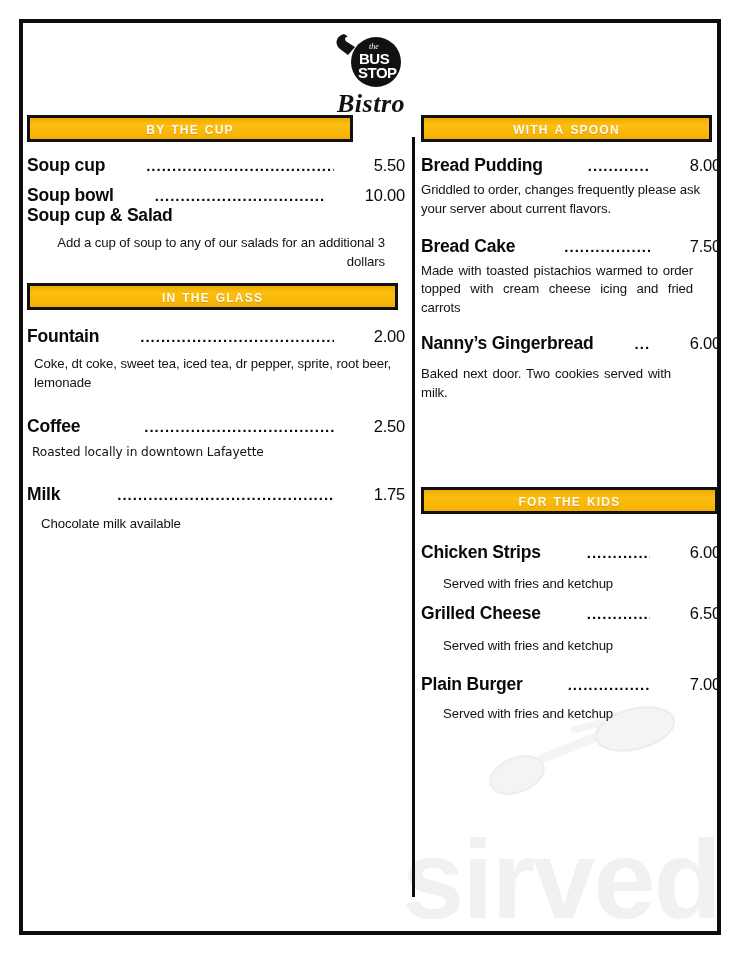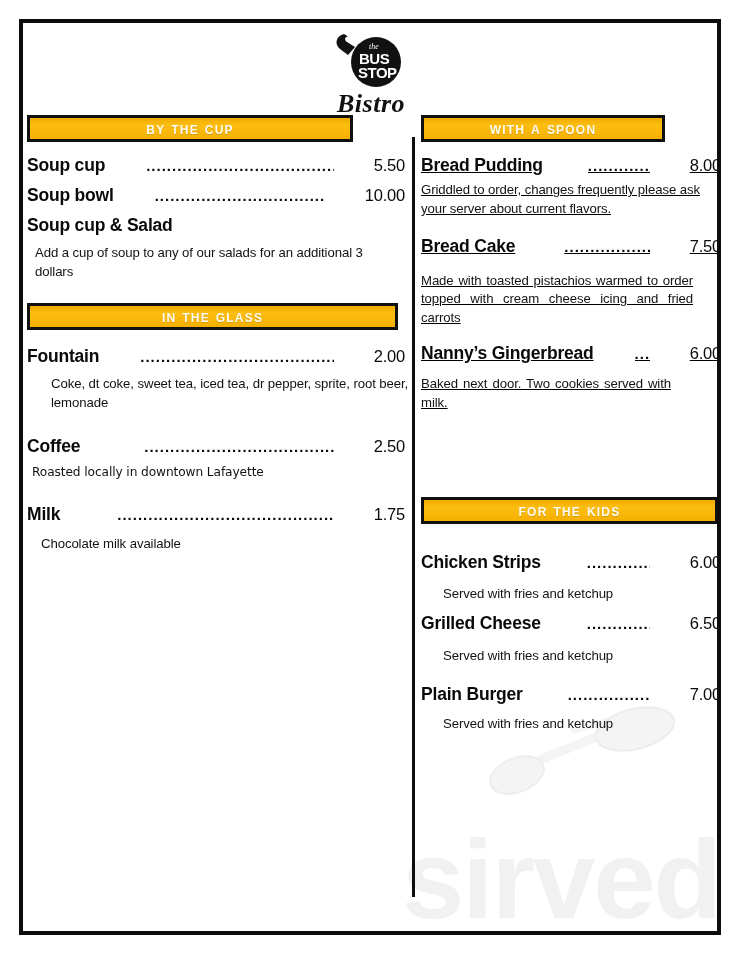--- a/index.html
+++ b/index.html
@@ -138,21 +138,21 @@
     color: #fdfaf0;
     letter-spacing: 1.2px;
     font-variant: small-caps;
     text-transform: lowercase;
     line-height: 1;
     text-shadow: 0 1px 0 rgba(120,80,0,0.25);
     white-space: nowrap;
   }
   .section-bar.bar-bythecup { width: 326px; }
   .section-bar.bar-intheglass { width: 371px; }
-  .section-bar.bar-withaspoon { width: 244px; }
+  .section-bar.bar-withaspoon { width: 291px; }
   .section-bar.bar-forthekids { width: 297px; }
 
   
   .item {
     margin: 0;
   }
   .item-line {
     display: flex;
     align-items: baseline;
     white-space: nowrap;
@@ -195,21 +195,21 @@
     letter-spacing: -0.1px;
   }
   .item-desc.justify { text-align: justify; }
 
   
   .left-items { margin-top: 13px; }
   .left-items .item + .item { margin-top: 10px; }
   .glass-items { margin-top: 16px; }
 
   
-  .right-items { margin-top: 10px; text-decoration: underline; }
+  .right-items { margin-top: 10px; }
   .kids-items { margin-top: 28px; }
 </style>
 </head>
 <body>
 
 <div id="menu-page">
 
   <div class="watermark">
     <div class="watermark-utensils">
       <svg width="230" height="120" viewBox="0 0 230 120" aria-hidden="true">
@@ -261,40 +261,40 @@
         </div>
 
         <div class="item">
           <div class="item-line">
             <span class="item-name">Soup bowl</span>
             <span class="item-leader"></span>
             <span class="item-price">10.00</span>
           </div>
         </div>
 
-        <div class="item" style="margin-top:10px;">
+        <div class="item" style="margin-top:0;text-align:right;">
           <div class="item-line">
             <span class="item-name">Soup cup &amp; Salad</span>
           </div>
           <div class="item-desc" style="margin-top:9px; margin-left:8px; width:350px;">Add a cup of soup to any of our salads for an additional 3 dollars</div>
         </div>
       </div>
 
-      <div class="section-bar bar-intheglass" style="margin-top:21px;">
+      <div class="section-bar bar-intheglass" style="margin-top:11px;">
         <span class="bar-label">In the Glass</span>
       </div>
       <div class="glass-items">
 
         <div class="item" style="margin-top:16px;">
           <div class="item-line">
             <span class="item-name">Fountain</span>
             <span class="item-leader"></span>
             <span class="item-price">2.00</span>
           </div>
-          <div class="item-desc" style="margin-top:9px; margin-left:24px; width:360px;">Coke, dt coke, sweet tea, iced tea, dr pepper, sprite, root beer, lemonade</div>
+          <div class="item-desc" style="margin-top:9px; margin-left:7px; width:360px;">Coke, dt coke, sweet tea, iced tea, dr pepper, sprite, root beer, lemonade</div>
         </div>
 
         <div class="item" style="margin-top:24px;">
           <div class="item-line">
             <span class="item-name">Coffee</span>
             <span class="item-leader" style="margin-left:24px;"></span>
             <span class="item-price">2.50</span>
           </div>
           <div class="item-desc" style="margin-top:7px; margin-left:5px; font-family:'DejaVu Sans', sans-serif; font-size:12.2px;">Roasted locally in downtown Lafayette</div>
         </div>
@@ -325,21 +325,21 @@
           </div>
           <div class="item-desc" style="margin-top:6px; width:285px;">Griddled to order, changes frequently please ask your server about current flavors.</div>
         </div>
 
         <div class="item" style="margin-top:17px;">
           <div class="item-line">
             <span class="item-name">Bread Cake</span>
             <span class="item-leader" style="margin-left:9px;"></span>
             <span class="item-price">7.50</span>
           </div>
-          <div class="item-desc justify" style="margin-top:16px; width:272px;">Made with toasted pistachios warmed to order topped with cream cheese icing   and fried carrots</div>
+          <div class="item-desc justify" style="margin-top:6px; width:272px;">Made with toasted pistachios warmed to order topped with cream cheese icing   and fried carrots</div>
         </div>
 
         <div class="item" style="margin-top:15px;">
           <div class="item-line">
             <span class="item-name">Nanny’s Gingerbread</span>
             <span class="item-leader"></span>
             <span class="item-price">6.00</span>
           </div>
           <div class="item-desc justify" style="margin-top:12px; width:250px;">Baked next door. Two cookies served with milk.</div>
         </div>

